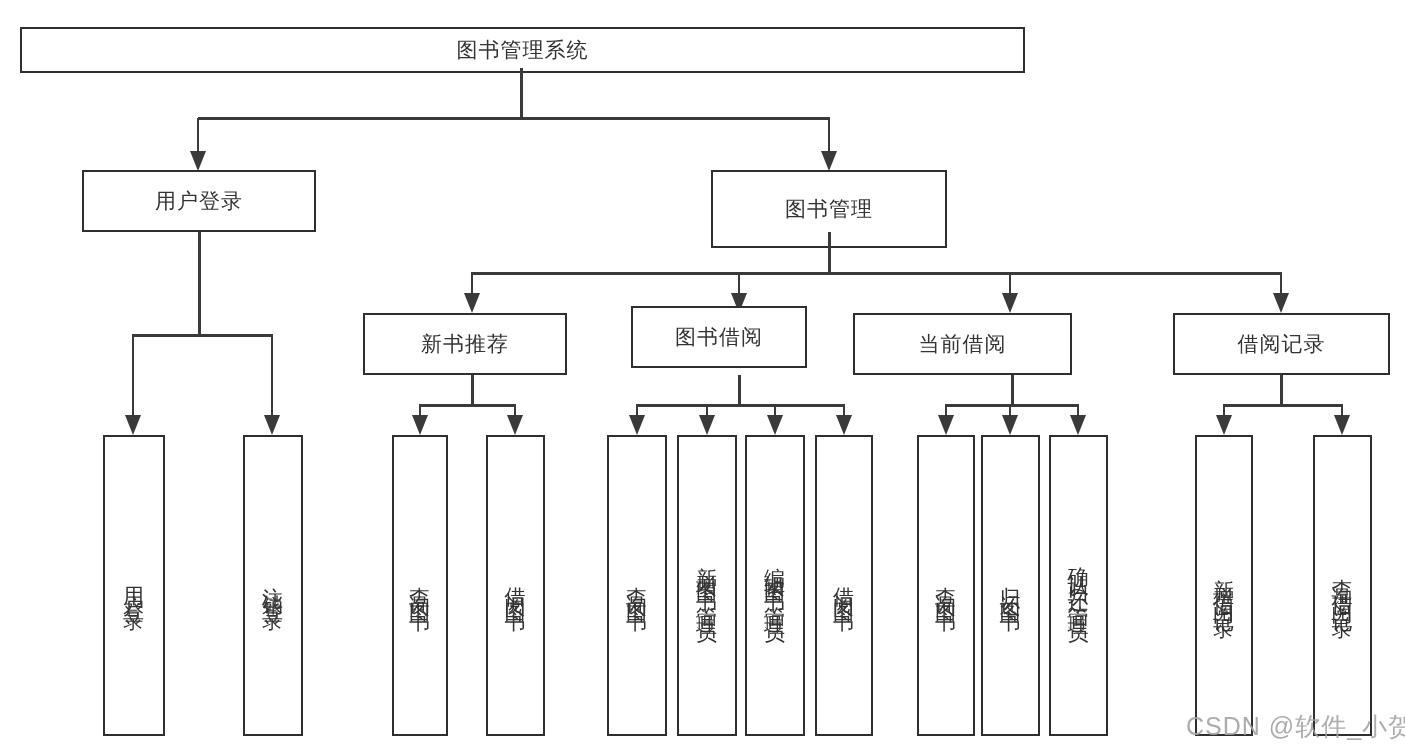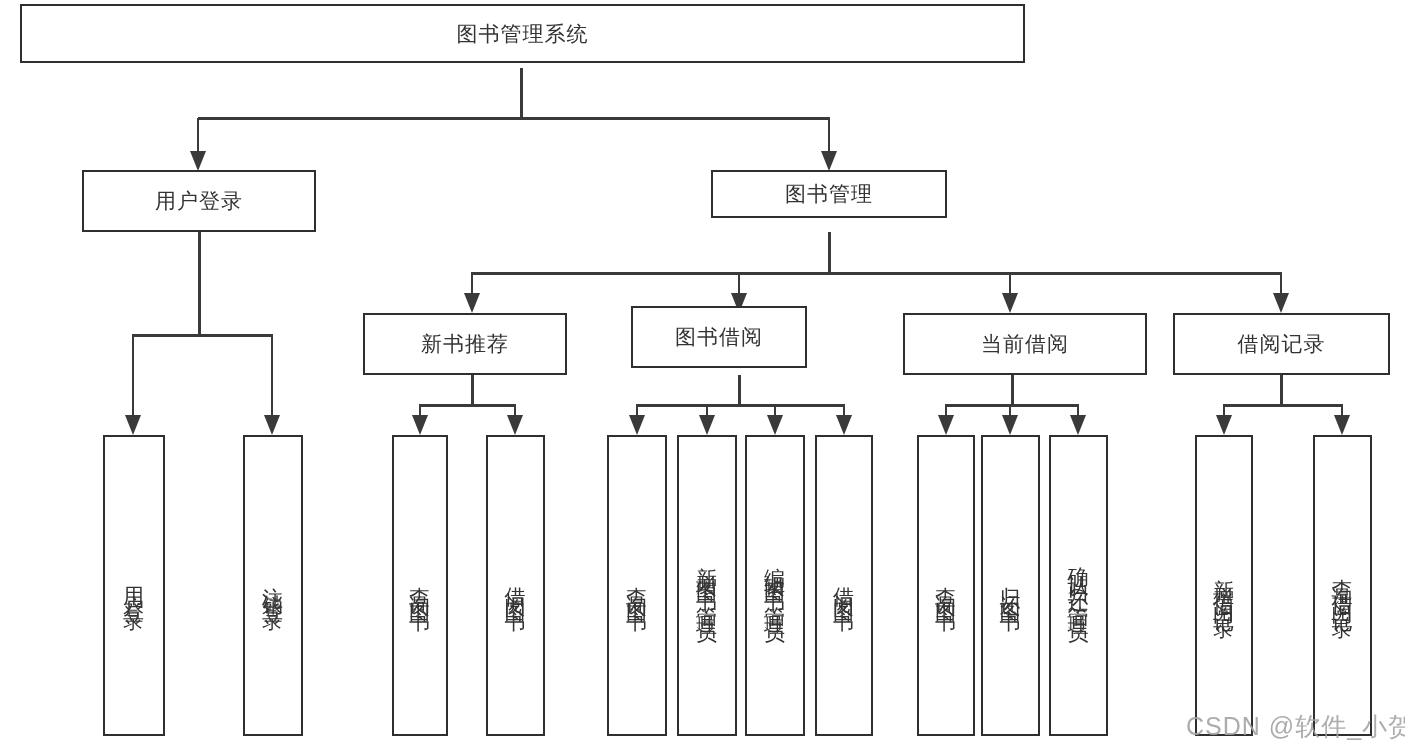--- a/index.html
+++ b/index.html
@@ -29,39 +29,39 @@
   .watermark{
     position:absolute;left:1186px;top:710px;font-size:25px;letter-spacing:1px;
     color:rgba(163,163,163,0.9);white-space:nowrap;z-index:5;
   }
 </style>
 </head>
 <body>
 
 <div class="stage">
 
-  <div class="node" style="left:20px;top:4px;width:1005px;height:59px">
+  <div class="node" style="left:20px;top:27px;width:1005px;height:46px">
     <span>图书管理系统</span>
   </div>
 
   <div class="vline" style="left:520px;top:68px;height:50px"></div>
   <div class="hline" style="left:198px;top:117px;width:632px"></div>
   <div class="arrow" style="left:190px;top:118px;height:53px">
       <div class="shaft"></div>
       <div class="head"></div>
     </div>
   <div class="arrow" style="left:821px;top:118px;height:53px">
       <div class="shaft"></div>
       <div class="head"></div>
     </div>
 
   <div class="node" style="left:82px;top:170px;width:234px;height:62px">
     <span>用户登录</span>
   </div>
-  <div class="node" style="left:711px;top:170px;width:236px;height:48px">
+  <div class="node" style="left:711px;top:170px;width:236px;height:78px">
     <span>图书管理</span>
   </div>
 
   <div class="vline" style="left:198px;top:232px;height:104px"></div>
   <div class="hline" style="left:132px;top:334px;width:141px"></div>
   <div class="arrow" style="left:125px;top:336px;height:99px">
       <div class="shaft"></div>
       <div class="head"></div>
     </div>
   <div class="arrow" style="left:264px;top:336px;height:99px">
@@ -87,21 +87,21 @@
       <div class="shaft"></div>
       <div class="head"></div>
     </div>
 
   <div class="node" style="left:363px;top:313px;width:204px;height:62px">
     <span>新书推荐</span>
   </div>
   <div class="node" style="left:631px;top:306px;width:176px;height:62px">
     <span>图书借阅</span>
   </div>
-  <div class="node" style="left:903px;top:313px;width:244px;height:62px">
+  <div class="node" style="left:853px;top:313px;width:219px;height:62px">
     <span>当前借阅</span>
   </div>
   <div class="node" style="left:1173px;top:313px;width:217px;height:62px">
     <span>借阅记录</span>
   </div>
 
   <div class="vline" style="left:471px;top:375px;height:31px"></div>
   <div class="hline" style="left:419px;top:404px;width:97px"></div>
   <div class="arrow" style="left:412px;top:406px;height:29px">
       <div class="shaft"></div>

